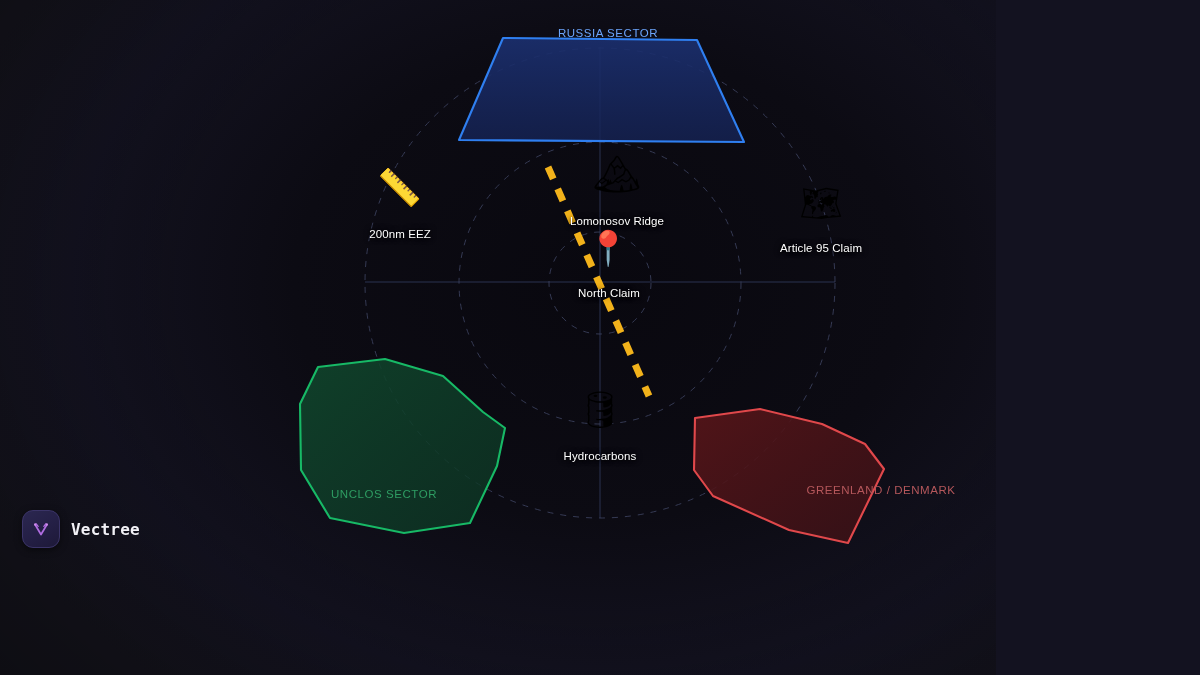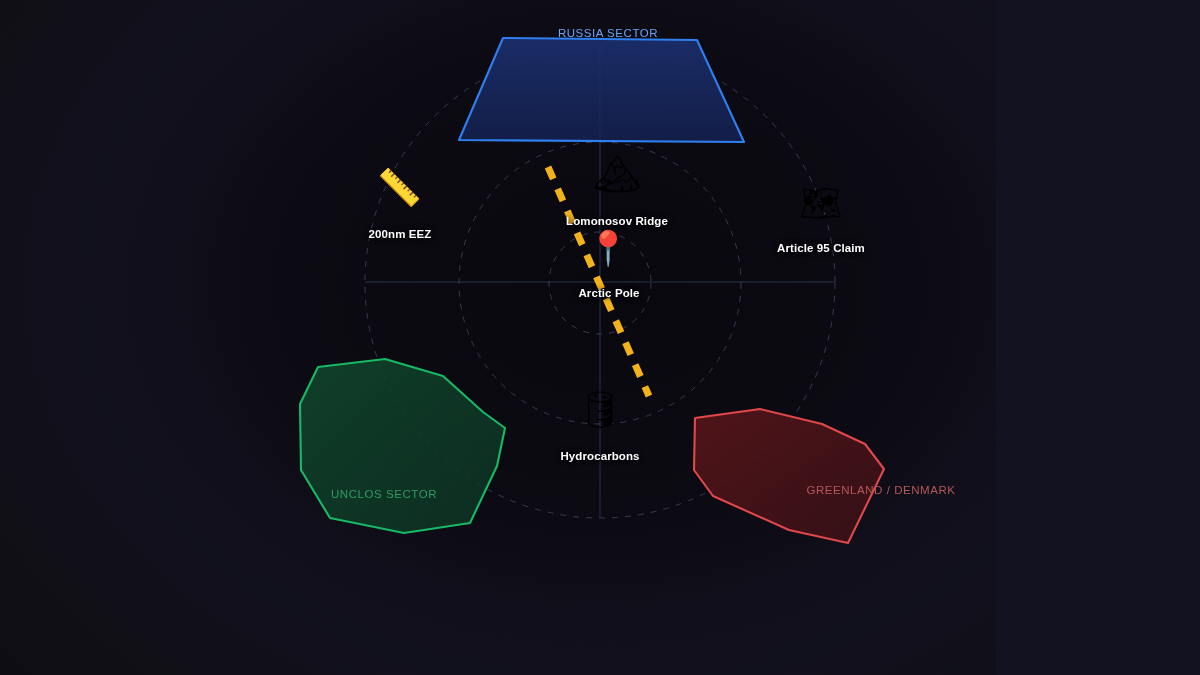--- a/index.html
+++ b/index.html
@@ -33,21 +33,21 @@
   }
   .marker .glyph{
     display:block;
     line-height:1;
     font-family:"DejaVu Sans", sans-serif;
   }
   .marker .mlabel{
     display:block;
     margin-top:22px;
     font-size:11.5px;
-    font-weight:bold;
+    font-weight:normal;
     color:#ffffff;
     letter-spacing:.1px;
     text-shadow:0 1px 3px rgba(0,0,0,.95),0 0 6px rgba(0,0,0,.8);
   }
 
   
   .sector-label{
     position:absolute;
     transform:translate(-50%,-50%);
     font-size:11.5px;
@@ -140,23 +140,35 @@
     <span class="mlabel">Lomonosov Ridge</span>
   </div>
 
   <div class="marker" id="marker-article_76_claim" style="left: 821px; top: 220px;">
     <span class="glyph" style="font-size: 34px;">🗺</span>
     <span class="mlabel">Article 95 Claim</span>
   </div>
 
   <div class="marker" id="marker-north_pole" style="left: 609px; top: 265px;">
     <span class="glyph" style="font-size: 34px;">📍</span>
-    <span class="mlabel">Arctic Pole</span>
+    <span class="mlabel">North Claim</span>
   </div>
 
   <div class="marker" id="marker-hydrocarbons" style="left: 600px; top: 427px;">
     <span class="glyph" style="font-size: 36px;">🛢</span>
     <span class="mlabel">Hydrocarbons</span>
   </div>
 
+  <div id="brand">
+    <span class="logo">
+      <svg width="20" height="20" viewBox="0 0 24 24" aria-hidden="true">
+        <path d="M5.2 7.2 L12 18.6 L18.8 7.2" fill="none" stroke="#b06de0" stroke-width="2.1" stroke-linecap="round" stroke-linejoin="round"></path>
+        <circle cx="5.2" cy="6.6" r="1.55" fill="#d48ff0"></circle>
+        <circle cx="18.8" cy="6.6" r="1.55" fill="#d48ff0"></circle>
+        <path d="M8.6 8.9 L6.3 6.0" fill="none" stroke="#b06de0" stroke-width="1.5" stroke-linecap="round"></path>
+        <path d="M15.4 8.9 L17.7 6.0" fill="none" stroke="#b06de0" stroke-width="1.5" stroke-linecap="round"></path>
+      </svg>
+    </span>
+    <span class="brandname">Vectree</span>
+  </div>
 
 
 </div>
 
 </body></html>

